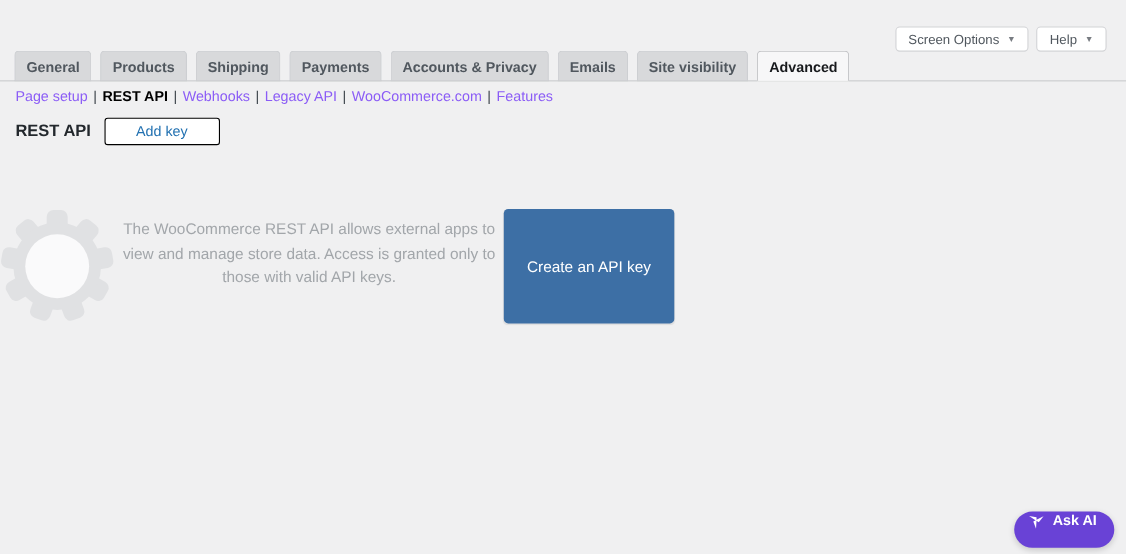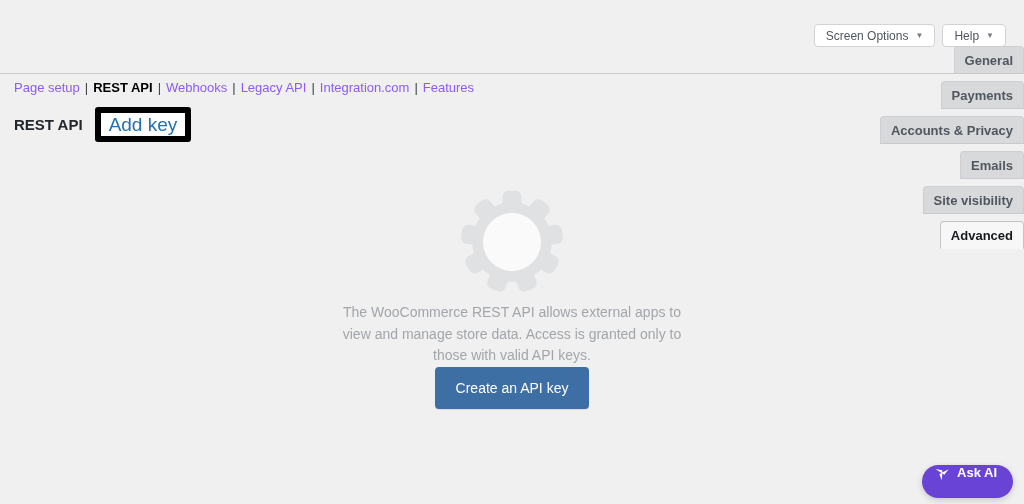--- a/index.html
+++ b/index.html
@@ -30,21 +30,20 @@
   }
   .meta-btn .arrow { font-size:8px; color:#787c82; }
 
   
   .nav-tabs {
     position:absolute; top:46px; left:0; right:0;
     height:28px;
     display:flex; align-items:flex-end; gap:8px;
     padding-left:13px;
     border-bottom:1px solid #c9cacd;
-    flex-direction:column;
   }
   .nav-tab {
     margin-bottom:-1px;
     background:#d8d9db;
     border:1px solid #cdcfd2;
     border-bottom:1px solid #c9cacd;
     border-radius:4px 4px 0 0;
     padding:6px 10px 5px;
     font-size:13px;
     font-weight:600;
@@ -73,32 +72,32 @@
 
   
   .heading-row {
     position:absolute; top:107px; left:14px;
     display:flex; align-items:center; gap:12px;
   }
   .page-title { font-size:15px; font-weight:700; color:#23282d; }
   .add-key-btn {
     background:#fff;
     color:#2271b1;
-    border:6px solid #000000;
+    border:1px solid #000000;
     border-radius:3px;
-    padding:5px 8px;
-    font-size:19px;
+    padding:5px 28px;
+    font-size:13px;
     cursor:pointer;
     line-height:13px;
   }
 
   
   .empty-state {
     position:absolute; top:190px; left:0; right:0;
-    display:flex; flex-direction:column; align-items:center;
+    display:flex; flex-direction:row; 
   }
   .gear-wrap { width:104px; height:104px; }
   .empty-desc {
     margin-top:8px;
     width:354px;
     text-align:center;
     font-size:14px;
     line-height:21.5px;
     color:#a2a6aa;
   }
@@ -138,37 +137,39 @@
     <span class="arrow">▼</span>
   </button>
   <button class="meta-btn">
     <span>Help</span>
     <span class="arrow">▼</span>
   </button>
 </div>
 
 <nav class="nav-tabs">
   <span class="nav-tab">General</span>
+  <span class="nav-tab">Products</span>
+  <span class="nav-tab">Shipping</span>
   <span class="nav-tab">Payments</span>
   <span class="nav-tab">Accounts &amp; Privacy</span>
   <span class="nav-tab">Emails</span>
   <span class="nav-tab">Site visibility</span>
   <span class="nav-tab active">Advanced</span>
 </nav>
 
 <div class="subnav">
   <a>Page setup</a>
   <span class="sep">|</span>
   <span class="current">REST API</span>
   <span class="sep">|</span>
   <a>Webhooks</a>
   <span class="sep">|</span>
   <a>Legacy API</a>
   <span class="sep">|</span>
-  <a>Integration.com</a>
+  <a>WooCommerce.com</a>
   <span class="sep">|</span>
   <a>Features</a>
 </div>
 
 <div class="heading-row">
   <h1 class="page-title">REST API</h1>
   <button class="add-key-btn">Add key</button>
 </div>
 
 <div class="empty-state">

